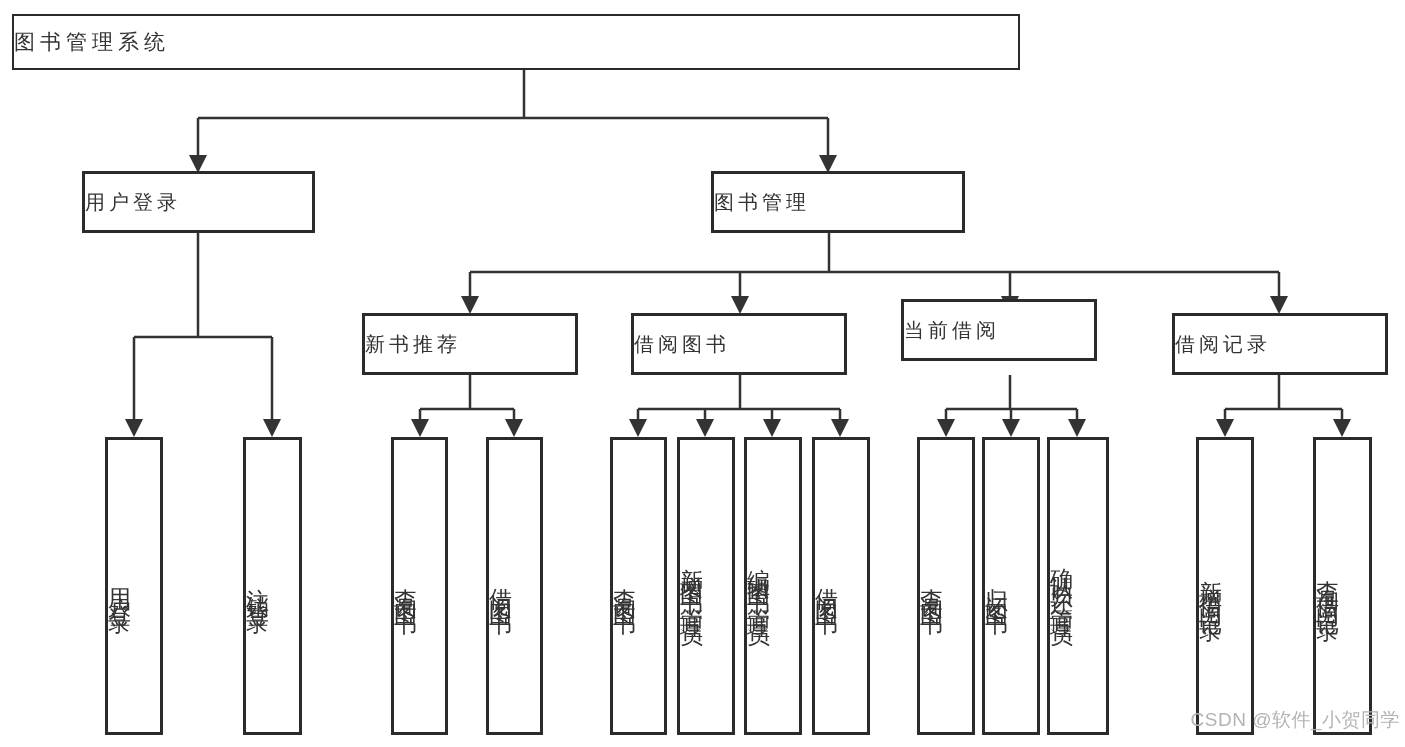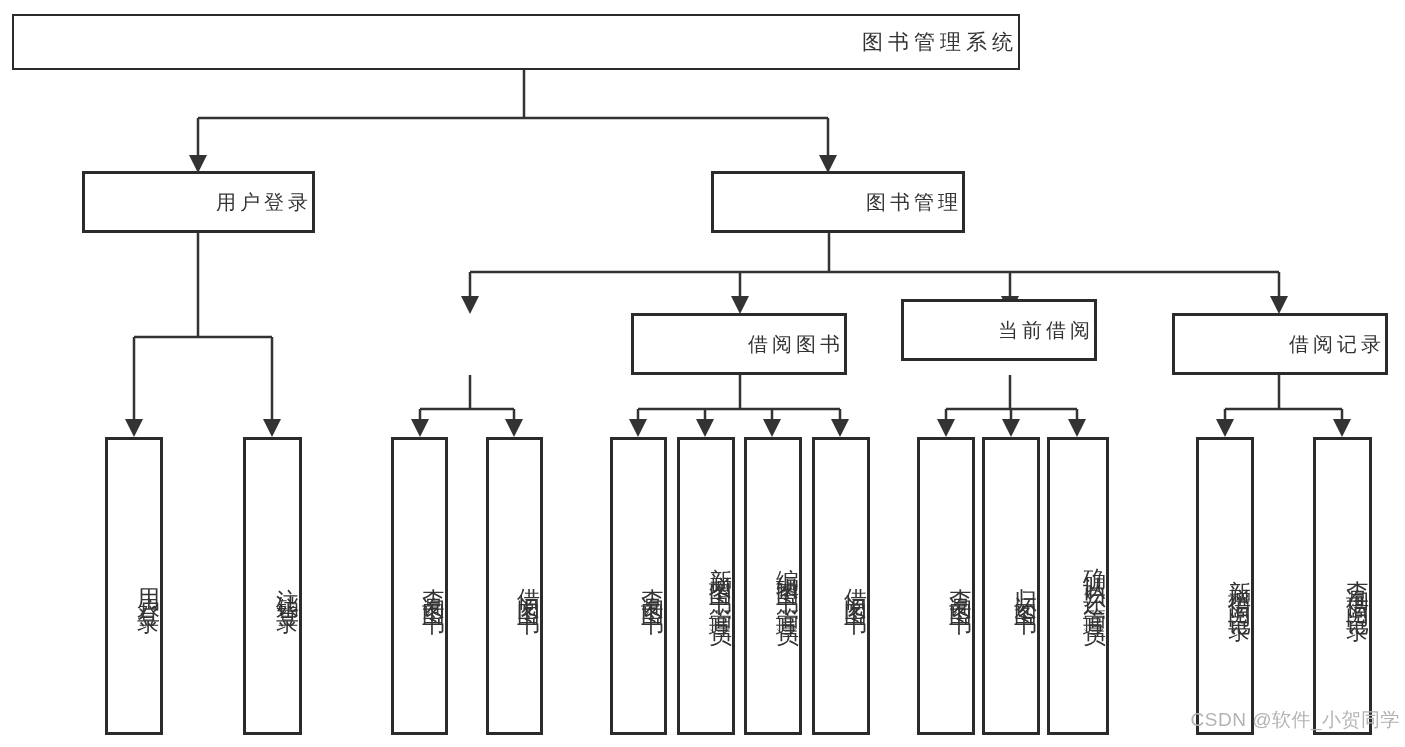--- a/index.html
+++ b/index.html
@@ -10,21 +10,21 @@
     color:var(--text,#333);
     overflow:hidden;
   }
   svg.connector{position:absolute;left:0;top:0;}
   svg.connector path{fill:none;stroke:var(--line,#333);stroke-width:2.5;}
   svg.connector polygon{fill:var(--line,#333);stroke:none;}
   .box{
     position:absolute;background:#fff;
     border:3px solid var(--box-border,#2b2b2b);
     box-sizing:border-box;
-    display:flex;align-items:center;justify-content:flex-end;
+    display:flex;align-items:center;justify-content:flex-start;
     text-align:center;
   }
   .box.root{border-width:2px;}
   .box.root .hlabel{font-size:21px;letter-spacing:5px;}
   .box.h .hlabel{font-size:20px;letter-spacing:4px;}
   .hlabel{white-space:nowrap;}
   .box.leaf .vtext{
     writing-mode:vertical-lr;
     text-orientation:mixed;
     font-size:23px;line-height:1;
@@ -80,20 +80,23 @@
     <span class="hlabel">图书管理系统</span>
   </div>
 
   <div class="box h" style="left:82px;top:171px;width:233px;height:62px">
     <span class="hlabel">用户登录</span>
   </div>
   <div class="box h" style="left:711px;top:171px;width:254px;height:62px">
     <span class="hlabel">图书管理</span>
   </div>
 
+  <div class="box h" style="left:362px;top:313px;width:216px;height:62px">
+    <span class="hlabel">新书推荐</span>
+  </div>
   <div class="box h" style="left:631px;top:313px;width:216px;height:62px">
     <span class="hlabel">借阅图书</span>
   </div>
   <div class="box h" style="left:901px;top:299px;width:196px;height:62px">
     <span class="hlabel">当前借阅</span>
   </div>
   <div class="box h" style="left:1172px;top:313px;width:216px;height:62px">
     <span class="hlabel">借阅记录</span>
   </div>
 

